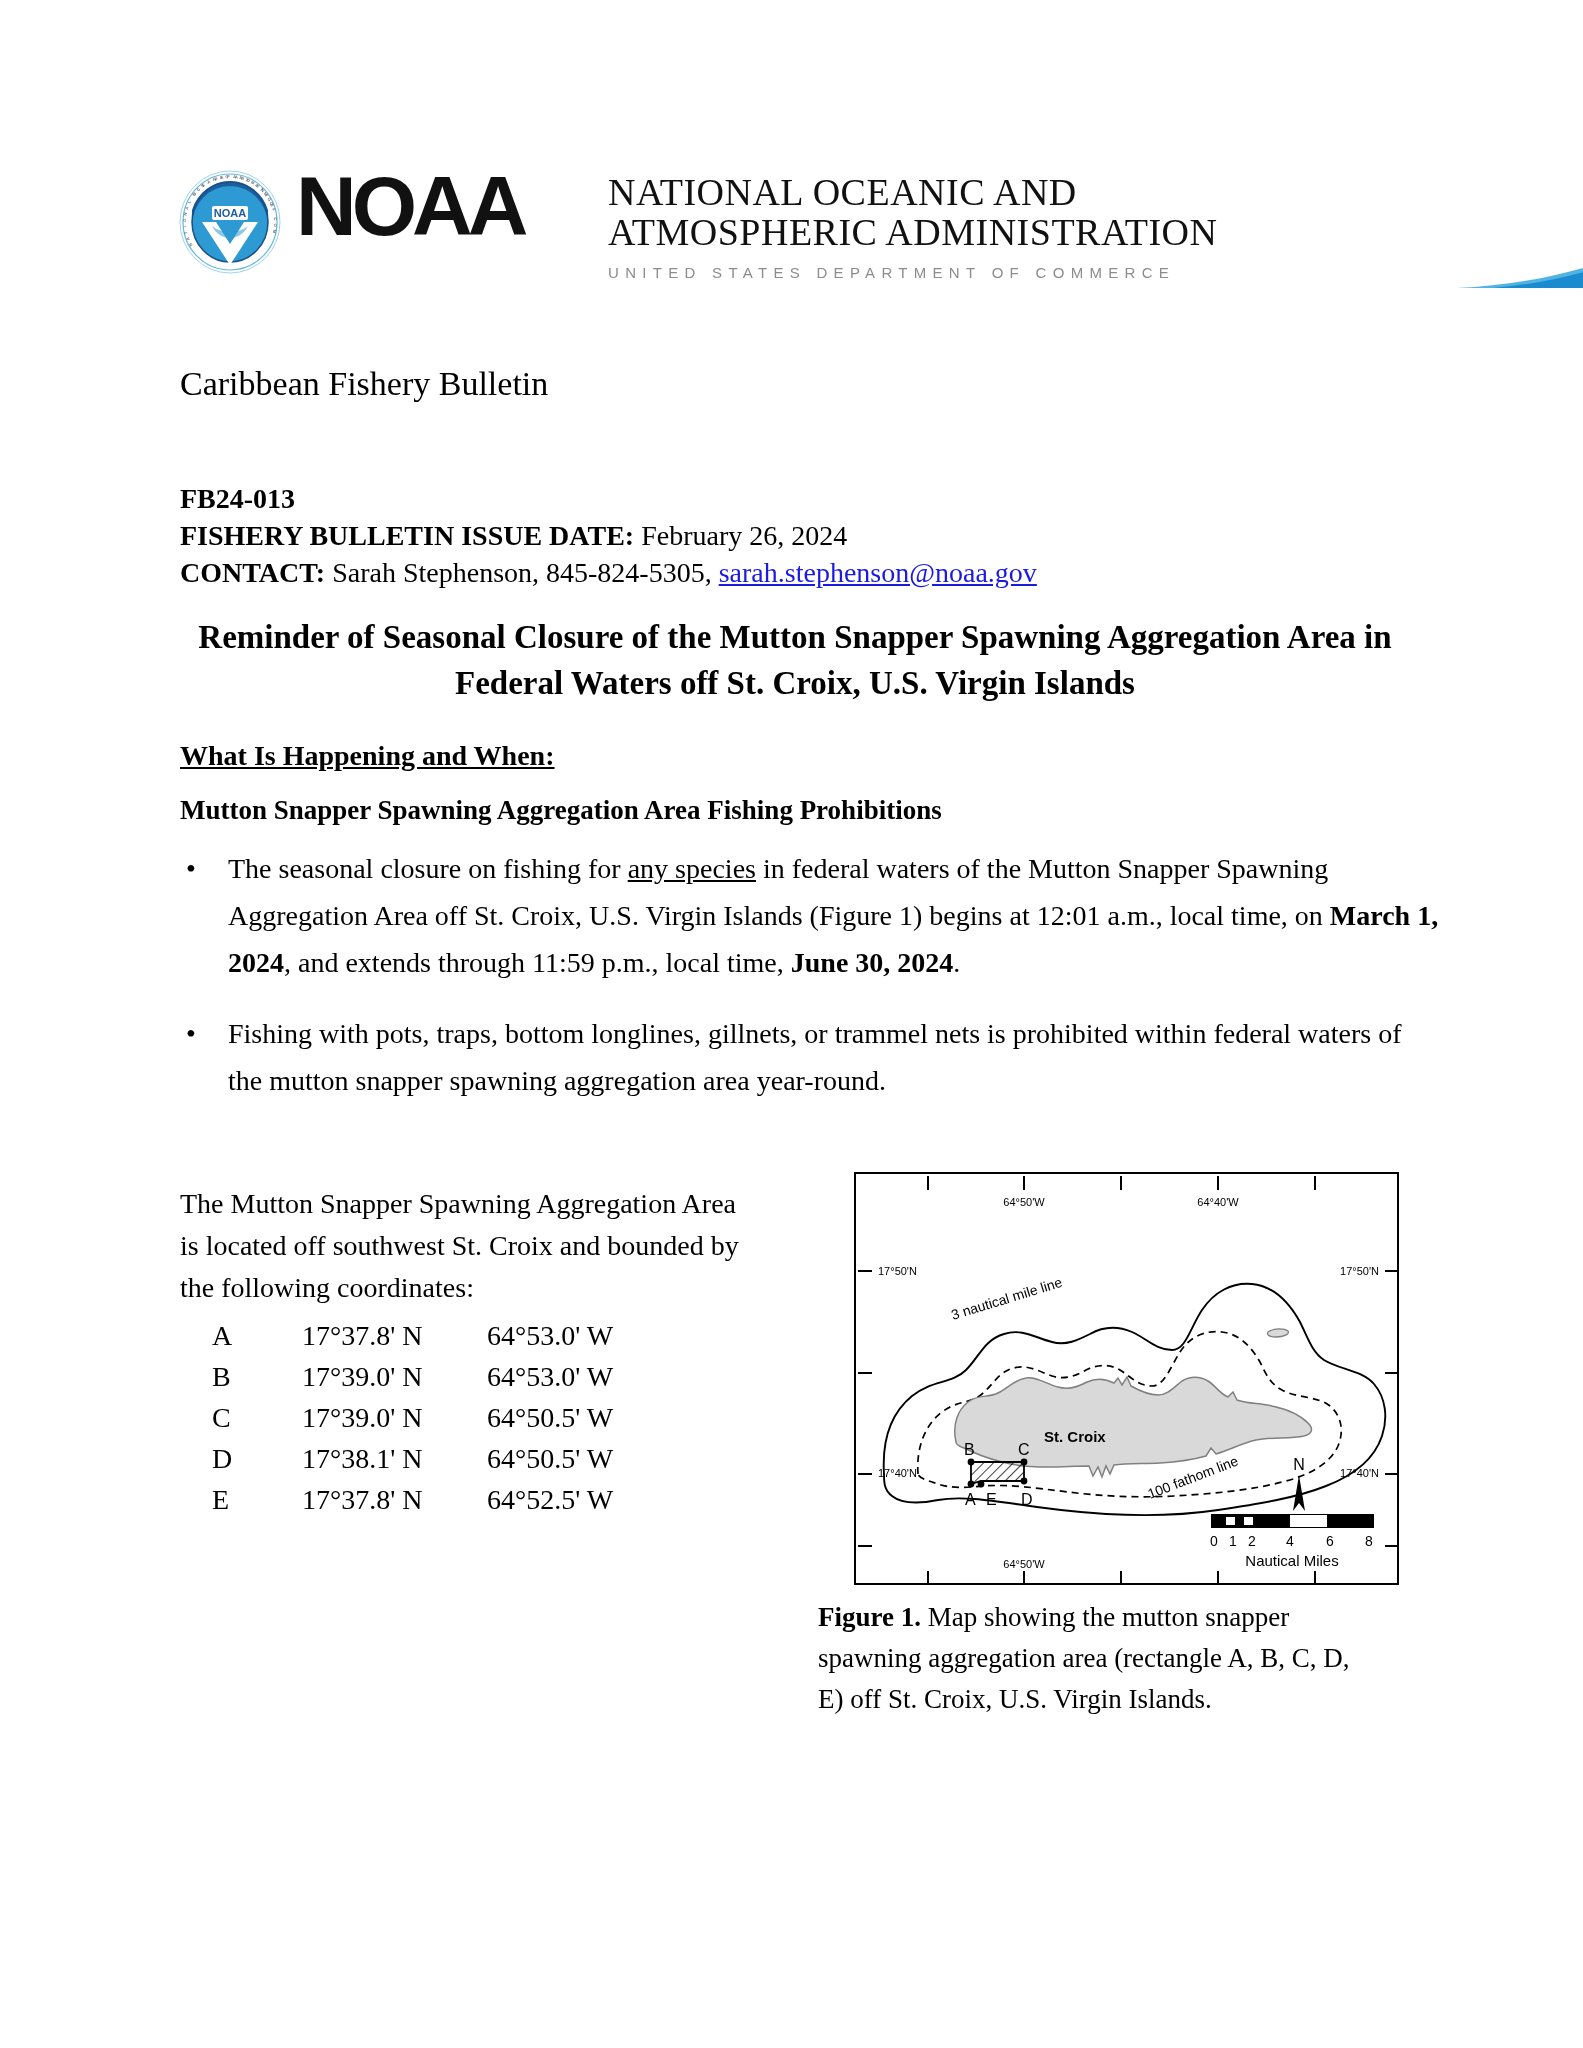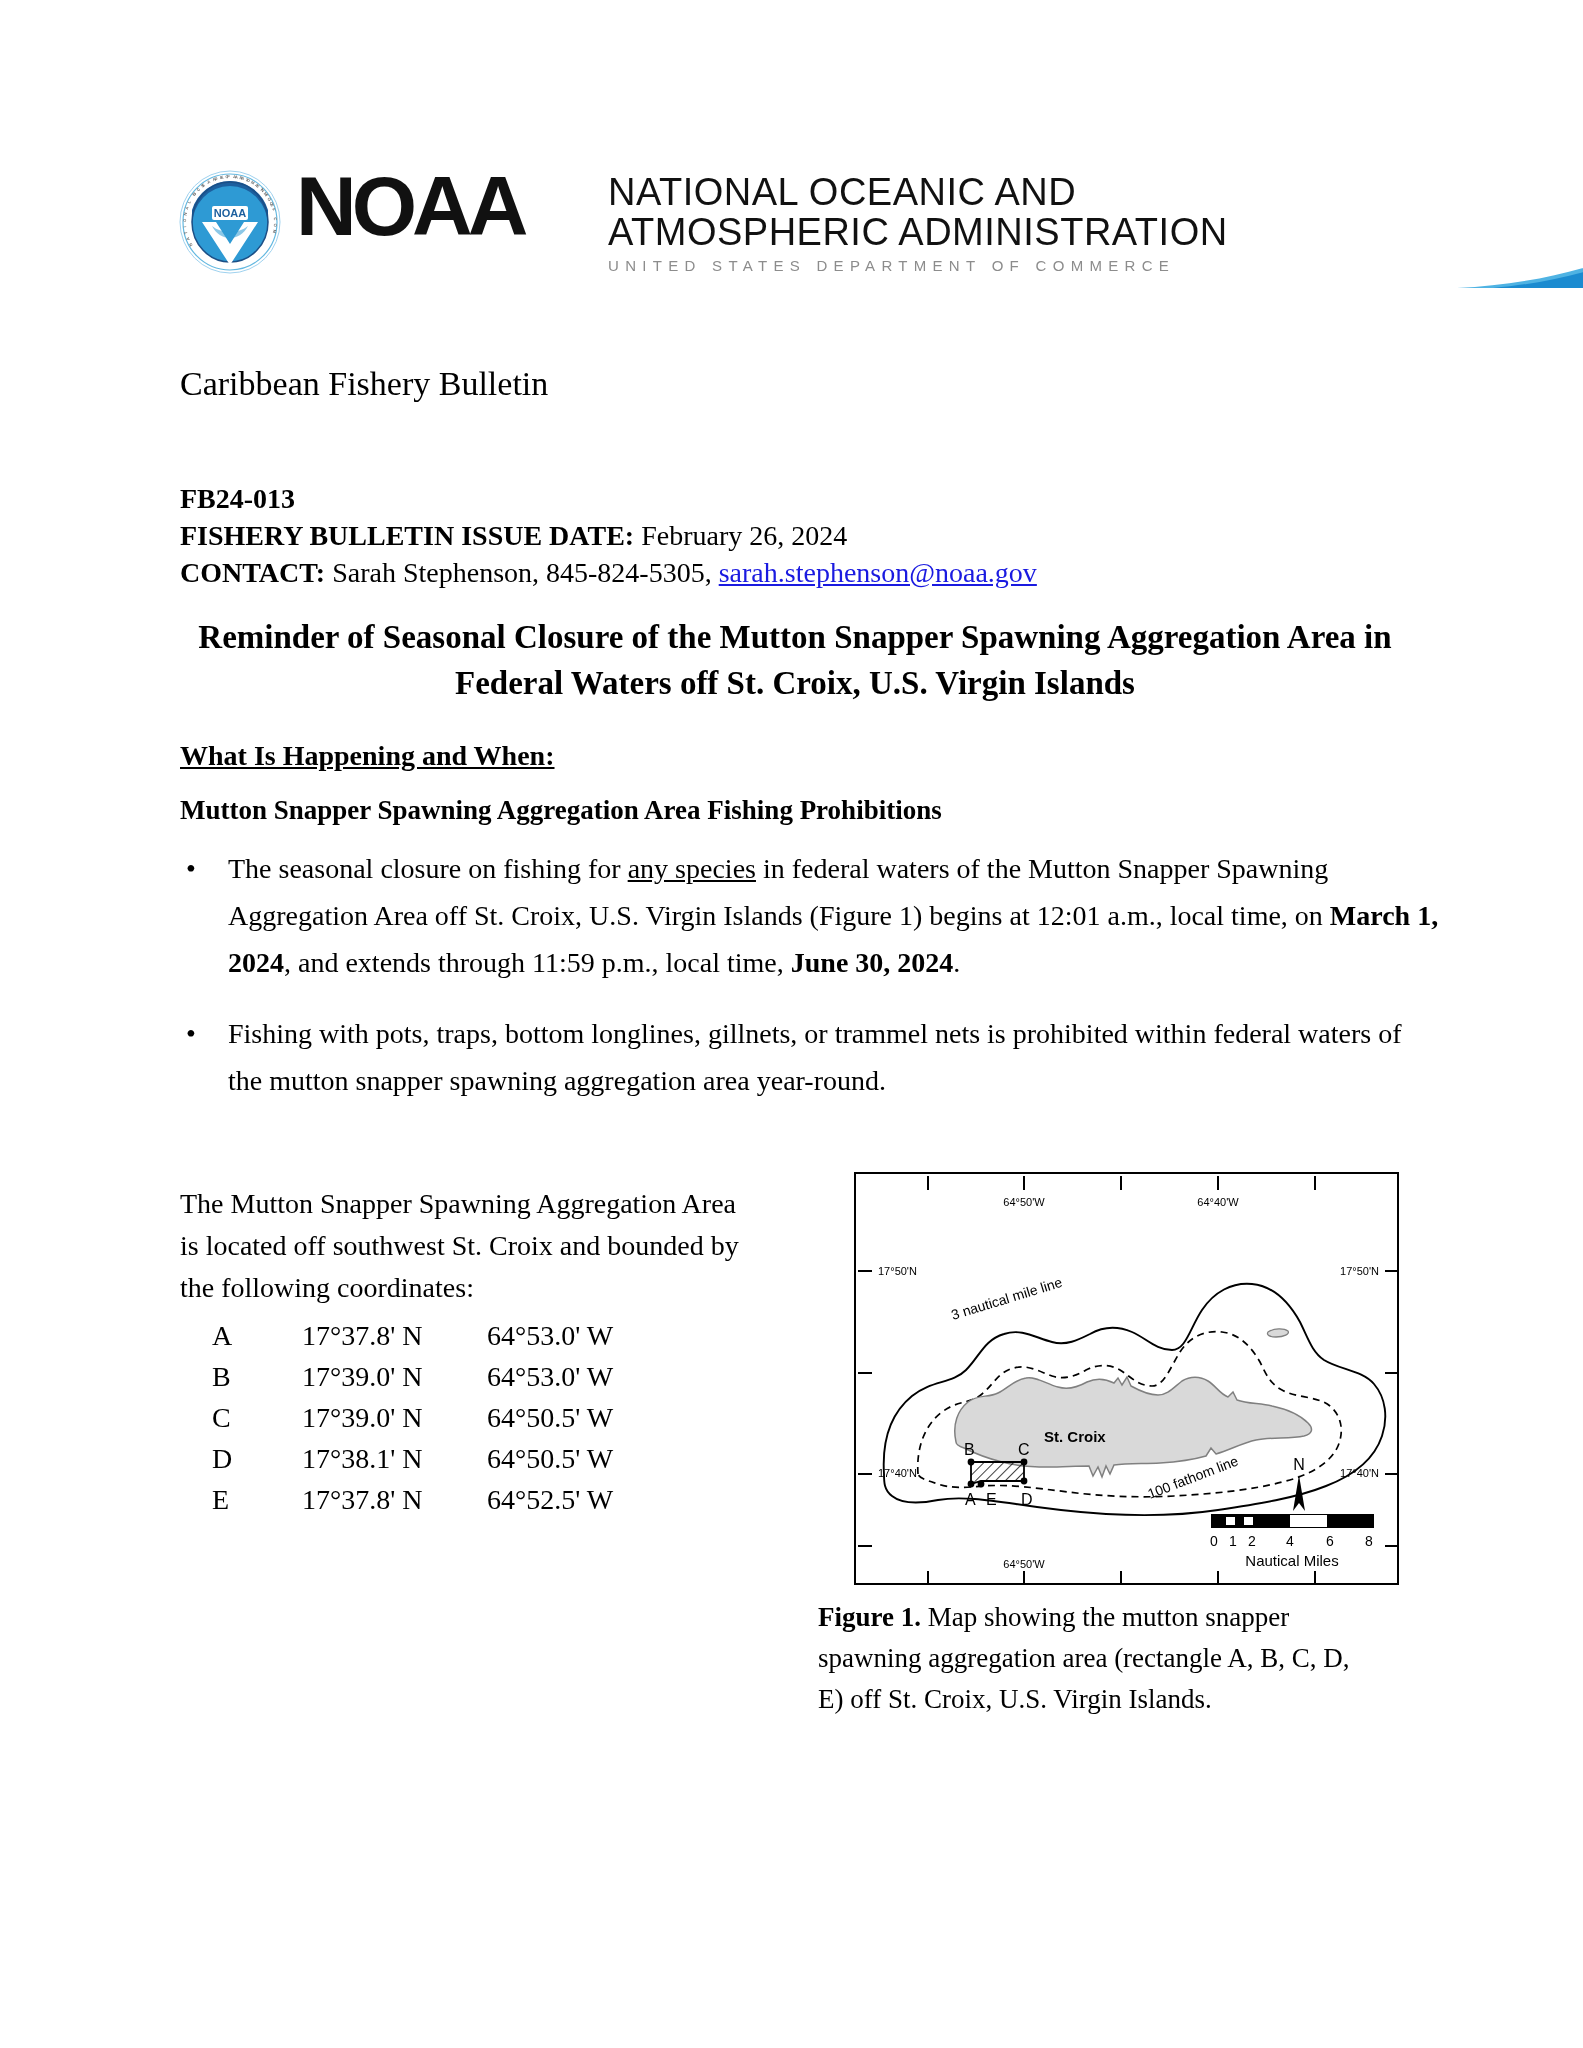--- a/index.html
+++ b/index.html
@@ -47,33 +47,33 @@
     letter-spacing: -5px;
     line-height: 1;
     color: #111111;
   }
   .noaa-lines {
     position: absolute;
     left: 430px;
     top: 4px;
   }
   .noaa-l1, .noaa-l2 {
-    font-family: Liberation Sans, sans-serif;
+    font-family: Liberation Serif, serif;
     font-size: 38px;
     line-height: 40px;
     letter-spacing: 0.5px;
     color: #111111;
     white-space: nowrap;
   }
   .noaa-l3 {
     font-family: "Liberation Sans", "DejaVu Sans", sans-serif;
     font-size: 15px;
     letter-spacing: 6.3px;
     color: #8c8c8c;
-    margin-top: 5px;
+    margin-top: 12px;
     white-space: nowrap;
   }
   .noaa-swoosh {
     position: absolute;
     left: 1275px;
     top: 10px;
     width: 320px;
     height: 110px;
   }
 

